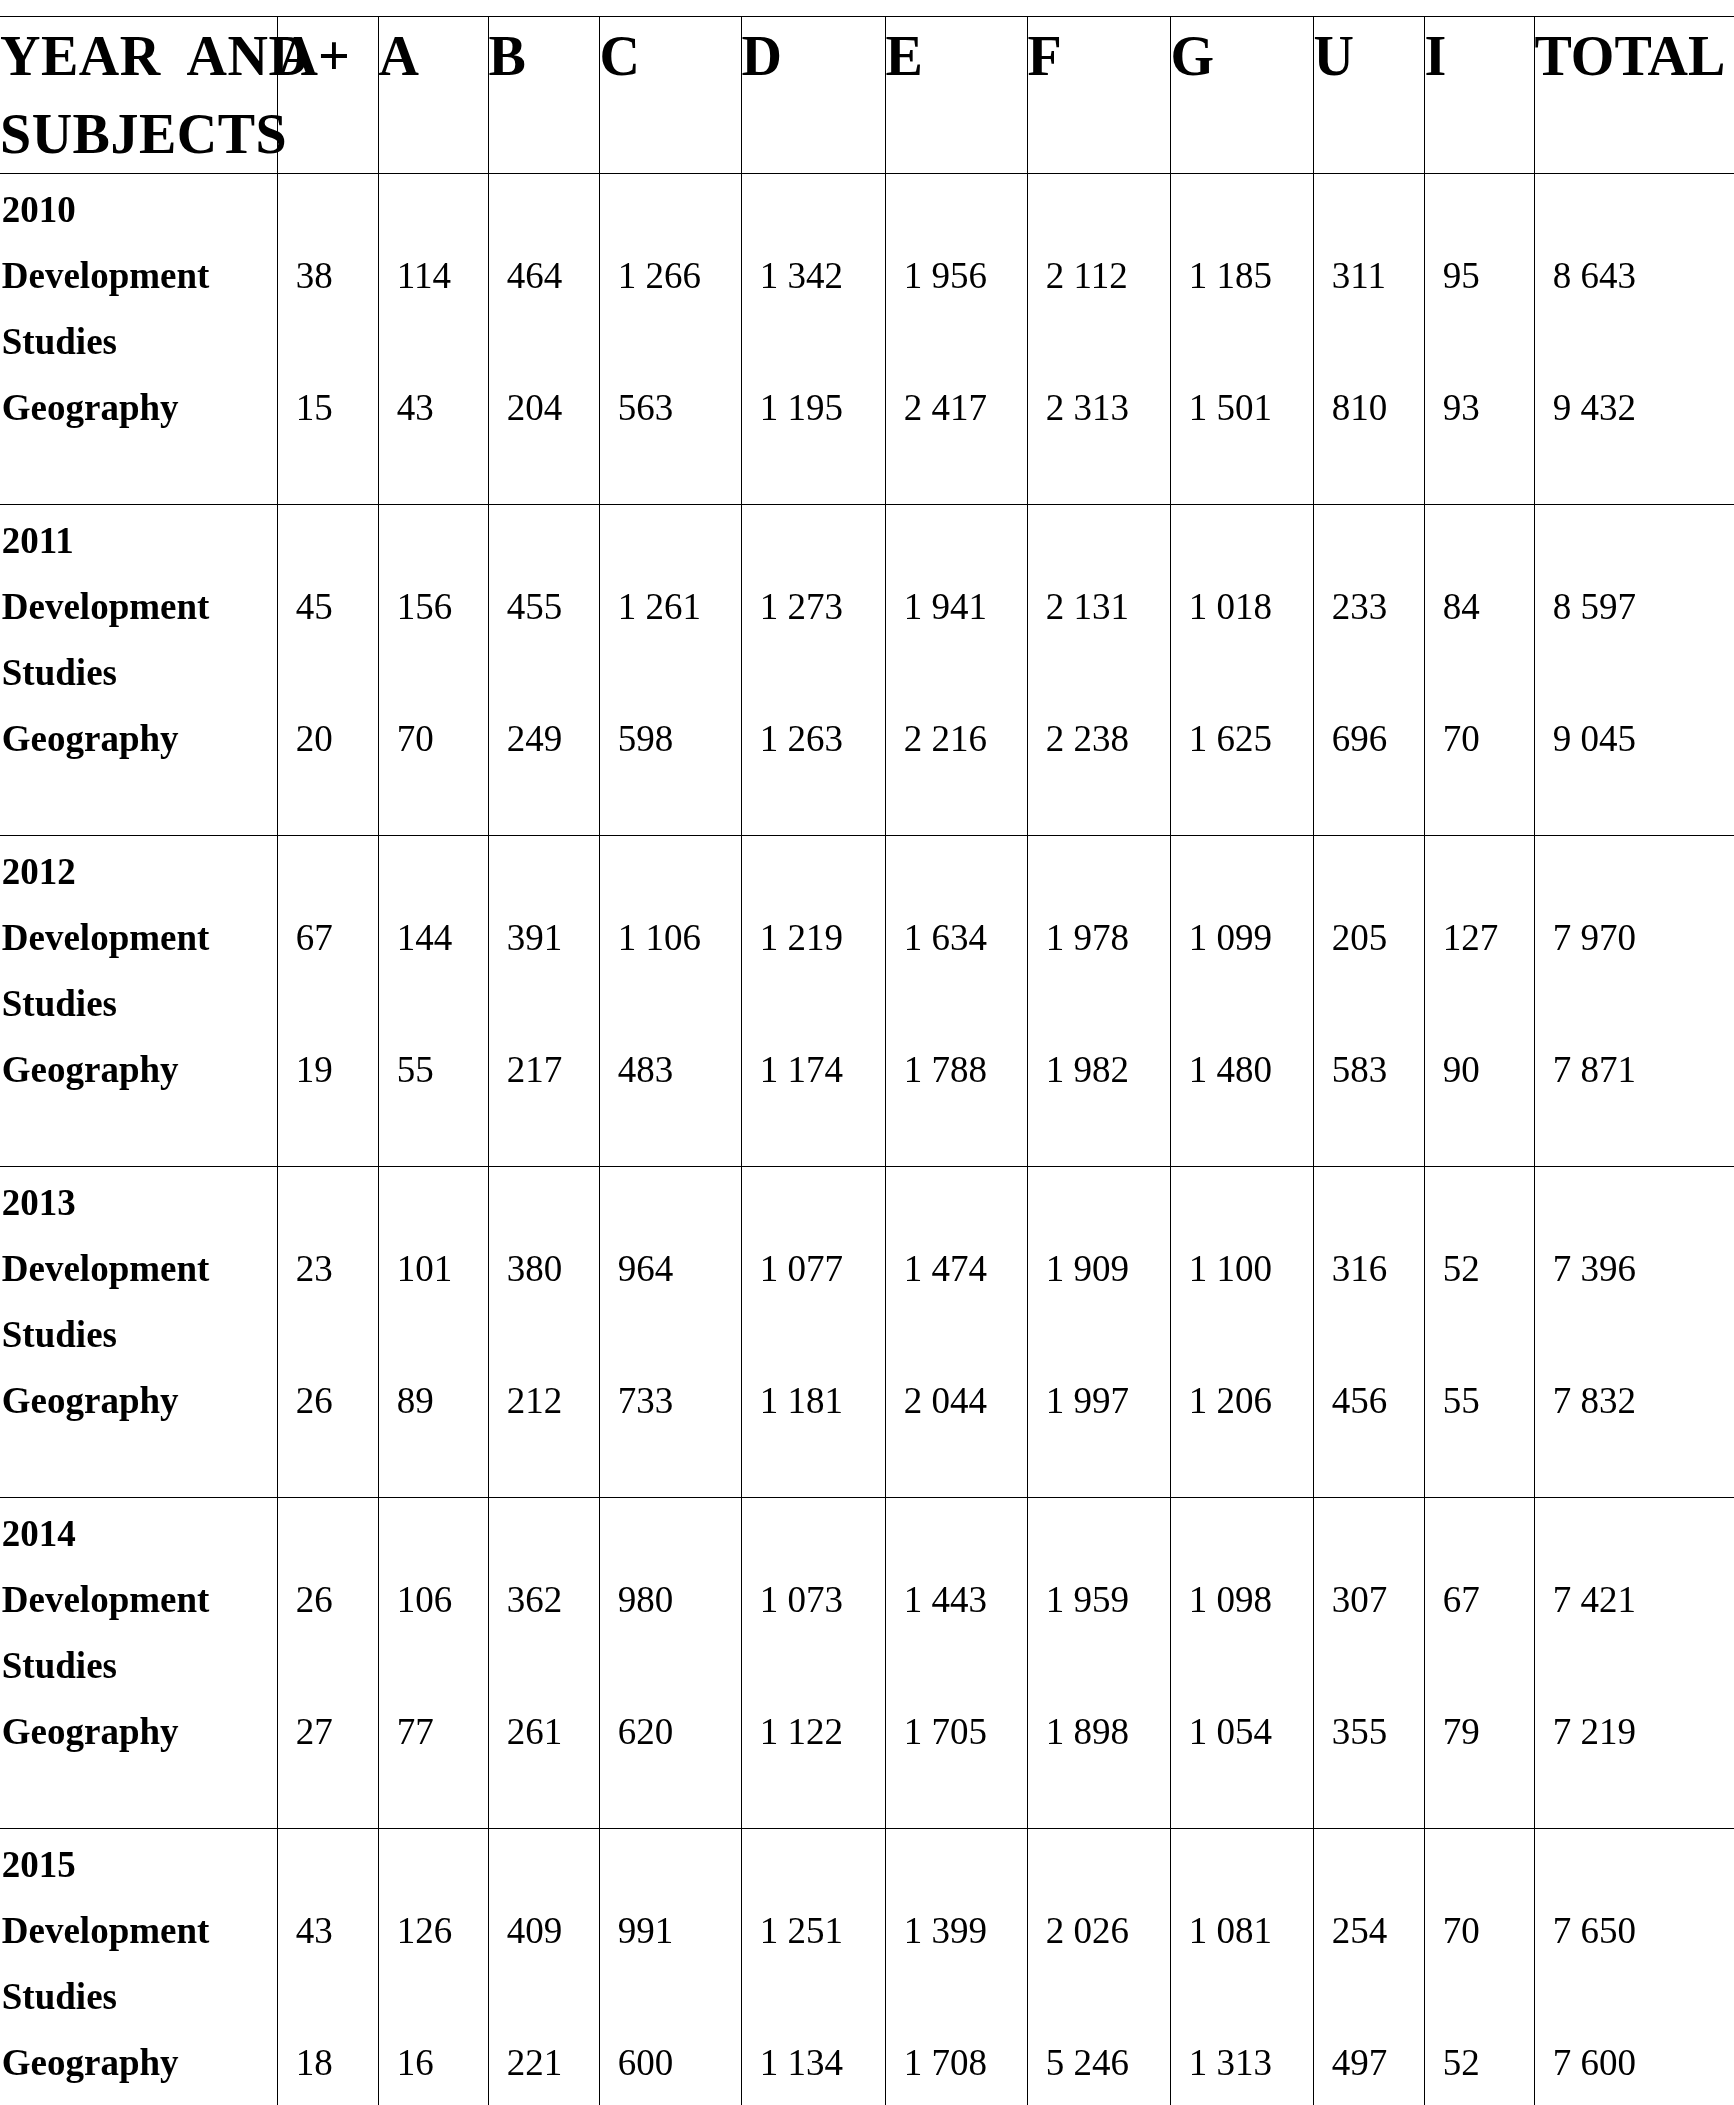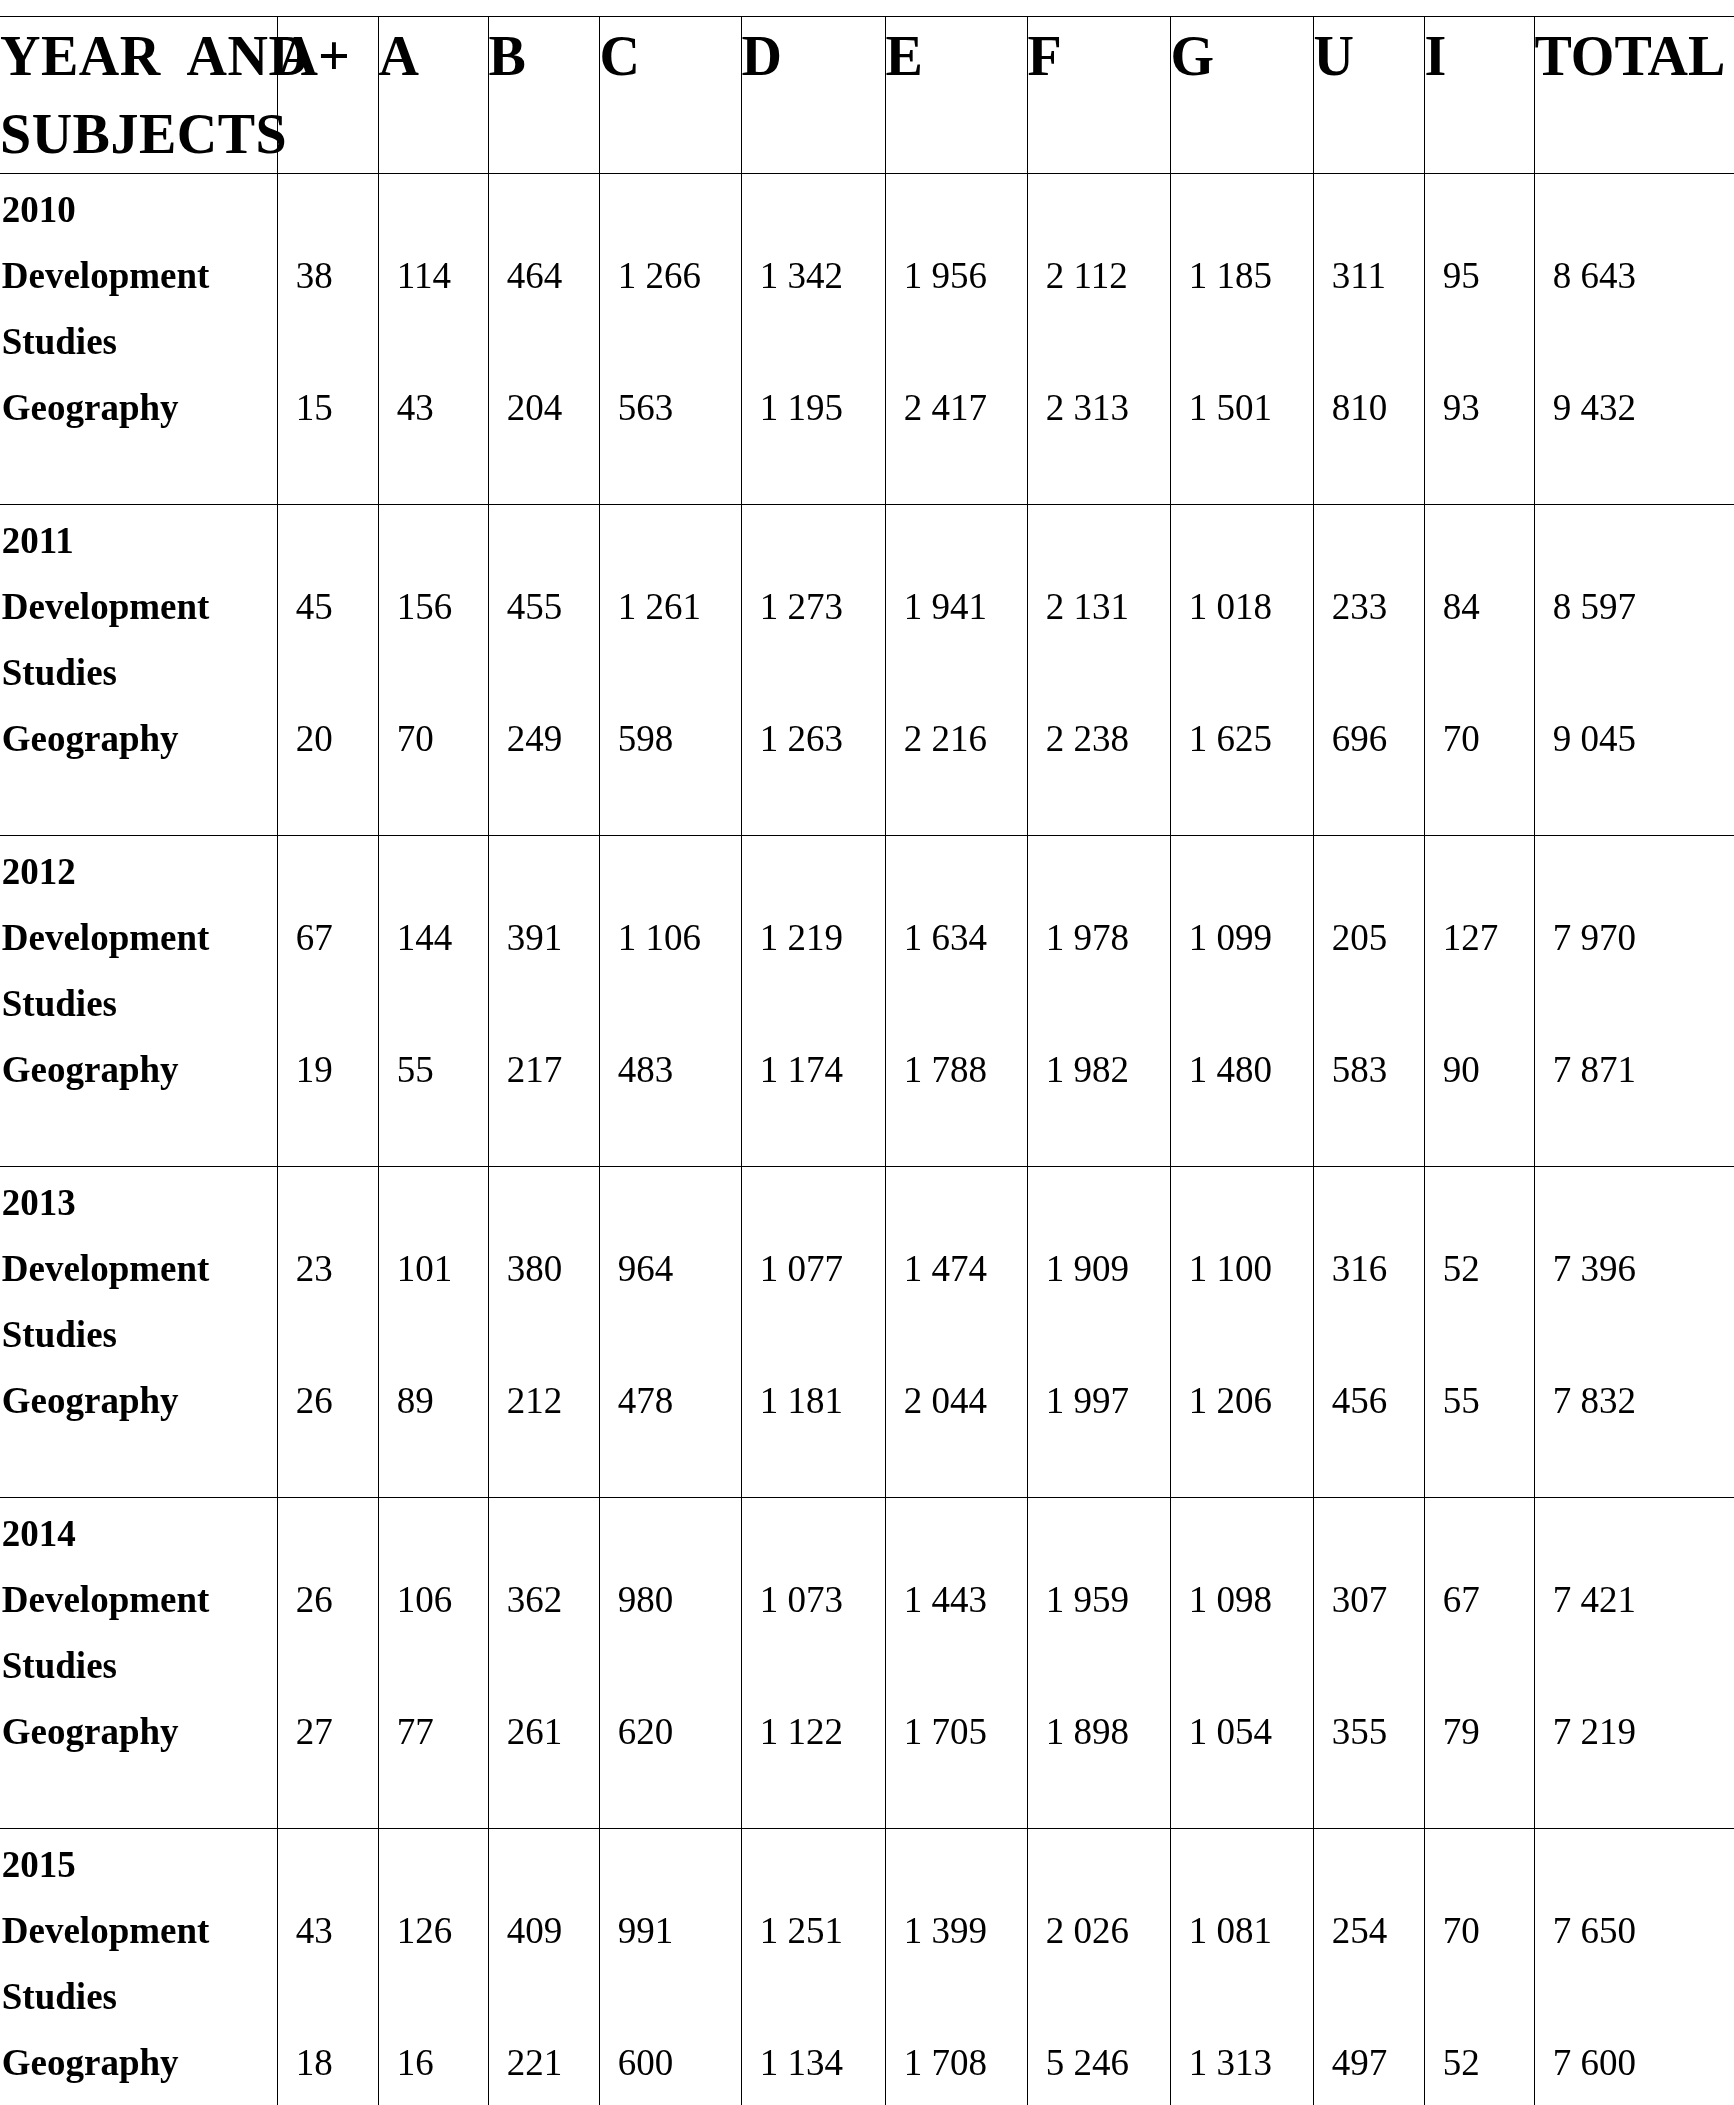--- a/index.html
+++ b/index.html
@@ -263,21 +263,21 @@
           <div>89</div>
         </td>
         <td class="num">
           <div>380</div>
           <div class="sp"></div>
           <div>212</div>
         </td>
         <td class="num">
           <div>964</div>
           <div class="sp"></div>
-          <div>478</div>
+          <div>733</div>
         </td>
         <td class="num">
           <div>1 077</div>
           <div class="sp"></div>
           <div>1 181</div>
         </td>
         <td class="num">
           <div>1 474</div>
           <div class="sp"></div>
           <div>2 044</div>

